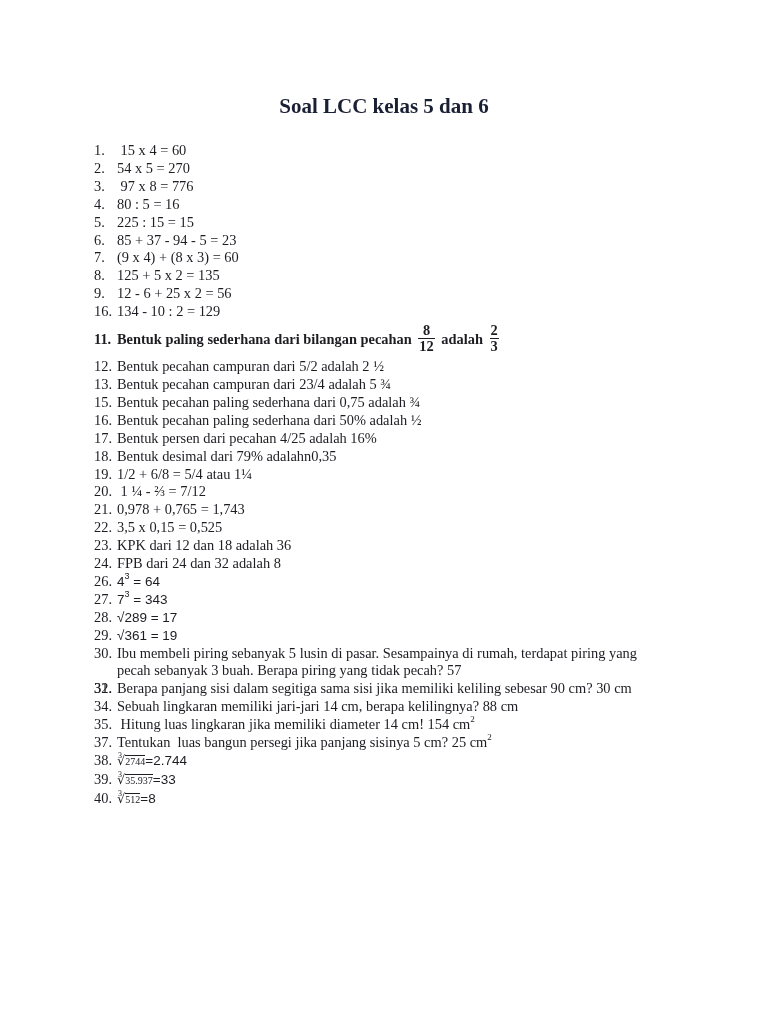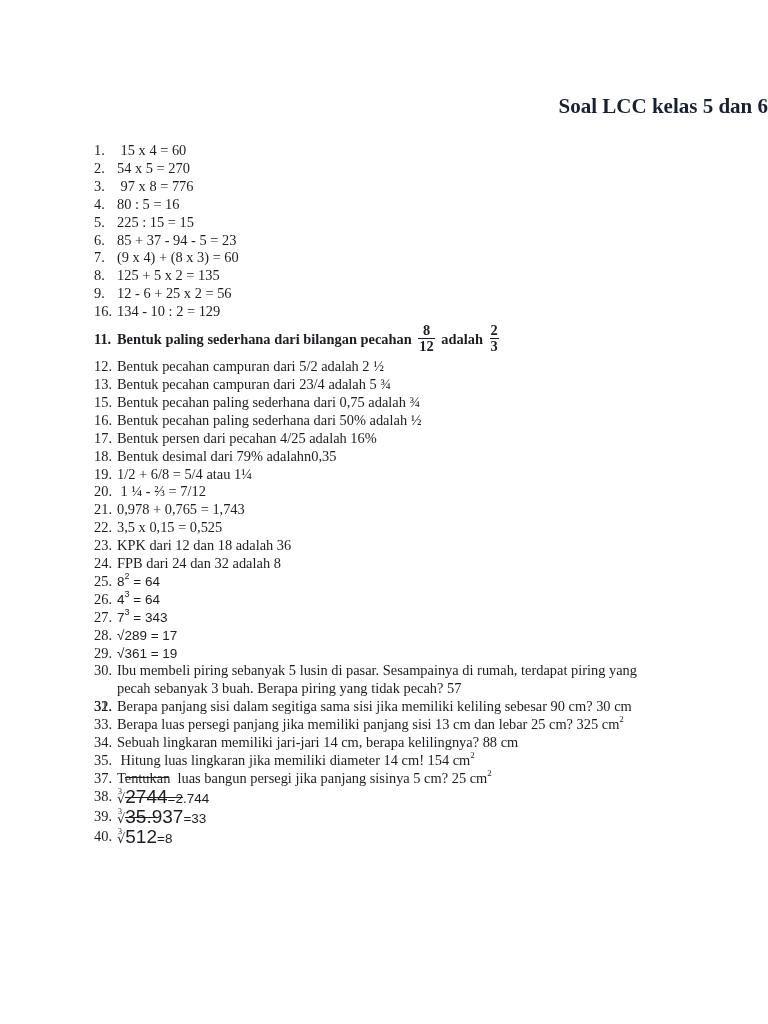--- a/index.html
+++ b/index.html
@@ -19,21 +19,21 @@
       position: absolute;
       left: 0; top: 0;
       width: 768px;
       height: 1024px;
     }
     .title {
       position: absolute;
       top: 92px;
       left: 0;
       width: 768px;
-      text-align: right;
+      text-align: center;
       font-size: 21px;
       font-weight: bold;
       color: #1a2033;
       margin: 0;
       line-height: 28px;
     }
     .list {
       position: absolute;
       top: 142px;
       left: 94px;
@@ -99,23 +99,23 @@
       position: absolute;
       left: 1px;
       top: -5px;
       font-family: "Liberation Serif", serif;
     }
     .root-sign {
       font-size: 13px;
     }
     .radicand {
       border-top: 1px solid #1c1c22;
-      font-family: Liberation Sans, sans-serif;
-      font-size: 19px;
-      padding-top: 8px;
+      font-family: Liberation Serif, serif;
+      font-size: 10px;
+      padding-top: 0;
     }
     .mono-eq {
       font-family: "Liberation Sans", sans-serif;
       font-size: 13.5px;
     }
   </style>
 </head>
 <body>
 
 <div class="page">
@@ -147,32 +147,30 @@
     <li class="item"><span class="num">16.</span><span>Bentuk pecahan paling sederhana dari 50% adalah ½</span></li>
     <li class="item"><span class="num">17.</span><span>Bentuk persen dari pecahan 4/25 adalah 16%</span></li>
     <li class="item"><span class="num">18.</span><span>Bentuk desimal dari 79% adalahn0,35</span></li>
     <li class="item"><span class="num">19.</span><span>1/2 + 6/8 = 5/4 atau 1¼</span></li>
     <li class="item"><span class="num">20.</span><span style="white-space:pre"> 1 ¼ - ⅔ = 7/12</span></li>
     <li class="item"><span class="num">21.</span><span>0,978 + 0,765 = 1,743</span></li>
     <li class="item"><span class="num">22.</span><span>3,5 x 0,15 = 0,525</span></li>
     <li class="item"><span class="num">23.</span><span>KPK dari 12 dan 18 adalah 36</span></li>
     <li class="item"><span class="num">24.</span><span>FPB dari 24 dan 32 adalah 8</span></li>
 
-    <li class="item"><span class="num">25.</span><span class="mono-eq"><span>8</span><sup>2</sup><span style="white-space:pre"> = 64</span></span></li>
     <li class="item"><span class="num">26.</span><span class="mono-eq"><span>4</span><sup>3</sup><span style="white-space:pre"> = 64</span></span></li>
     <li class="item"><span class="num">27.</span><span class="mono-eq"><span>7</span><sup>3</sup><span style="white-space:pre"> = 343</span></span></li>
 
     <li class="item"><span class="num">28.</span><span class="mono-eq">√289 = 17</span></li>
     <li class="item"><span class="num">29.</span><span class="mono-eq">√361 = 19</span></li>
 
     <li class="item wrap"><span class="num">30.</span><span>Ibu membeli piring sebanyak 5 lusin di pasar. Sesampainya di rumah, terdapat piring yang pecah sebanyak 3 buah. Berapa piring yang tidak pecah? 57</span></li>
     <li class="item wrap"><span class="num">31.</span></li>
 
     <li class="item"><span class="num">32.</span><span>Berapa panjang sisi dalam segitiga sama sisi jika memiliki keliling sebesar 90 cm? 30 cm</span></li>
-    <li class="item"><span class="num">33.</span><span>Berapa luas persegi panjang jika memiliki panjang sisi 13 cm dan lebar 25 cm? 325 cm</span><sup>2</sup></li>
     <li class="item"><span class="num">34.</span><span>Sebuah lingkaran memiliki jari-jari 14 cm, berapa kelilingnya? 88 cm</span></li>
     <li class="item"><span class="num">35.</span><span style="white-space:pre"> Hitung luas lingkaran jika memiliki diameter 14 cm! 154 cm</span><sup>2</sup></li>
     <li class="item"><span class="num">37.</span><span style="white-space:pre">Tentukan  luas bangun persegi jika panjang sisinya 5 cm? 25 cm</span><sup>2</sup></li>
 
     <li class="item"><span class="num">38.</span><span class="root"><span class="root-idx">3</span><span class="root-sign">√</span><span class="radicand">2744</span></span><span class="mono-eq">=2.744</span></li>
     <li class="item"><span class="num">39.</span><span class="root"><span class="root-idx">3</span><span class="root-sign">√</span><span class="radicand">35.937</span></span><span class="mono-eq">=33</span></li>
     <li class="item"><span class="num">40.</span><span class="root"><span class="root-idx">3</span><span class="root-sign">√</span><span class="radicand">512</span></span><span class="mono-eq">=8</span></li>
   </ol>
 </div>
 

